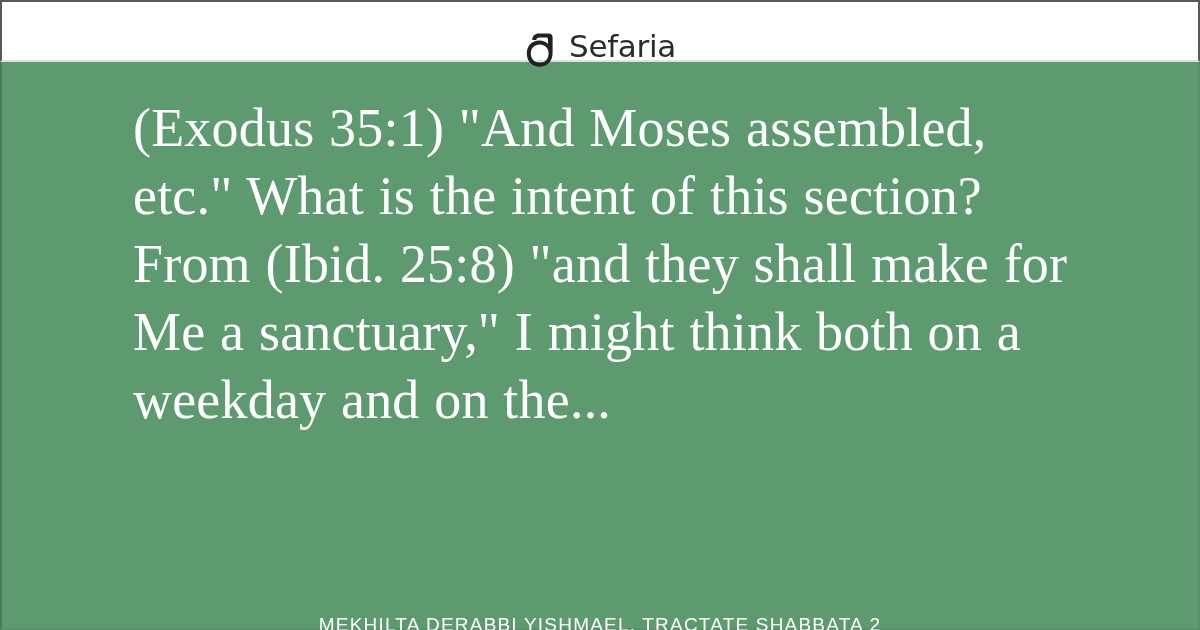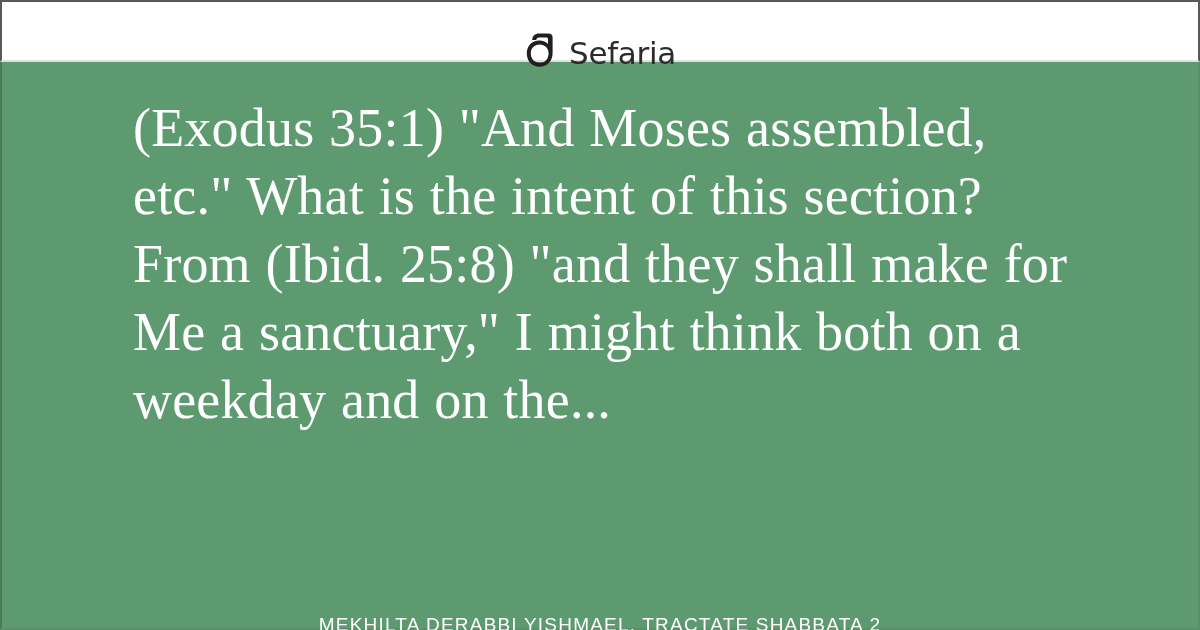--- a/index.html
+++ b/index.html
@@ -34,21 +34,21 @@
     border-left: 2px solid #595959;
     border-right: 2px solid #595959;
     border-bottom: 2px solid #e0e0e0;
     display: flex;
     align-items: center;
     justify-content: center;
   }
 
   .brand {
     display: flex;
-    align-items: flex-end;
+    align-items: flex-start;
     gap: 11px;
     transform: translateY(-1px);
     margin-top: 40px;
   }
 
   .brand-mark {
     width: 34px;
     height: 38px;
     display: block;
   }

